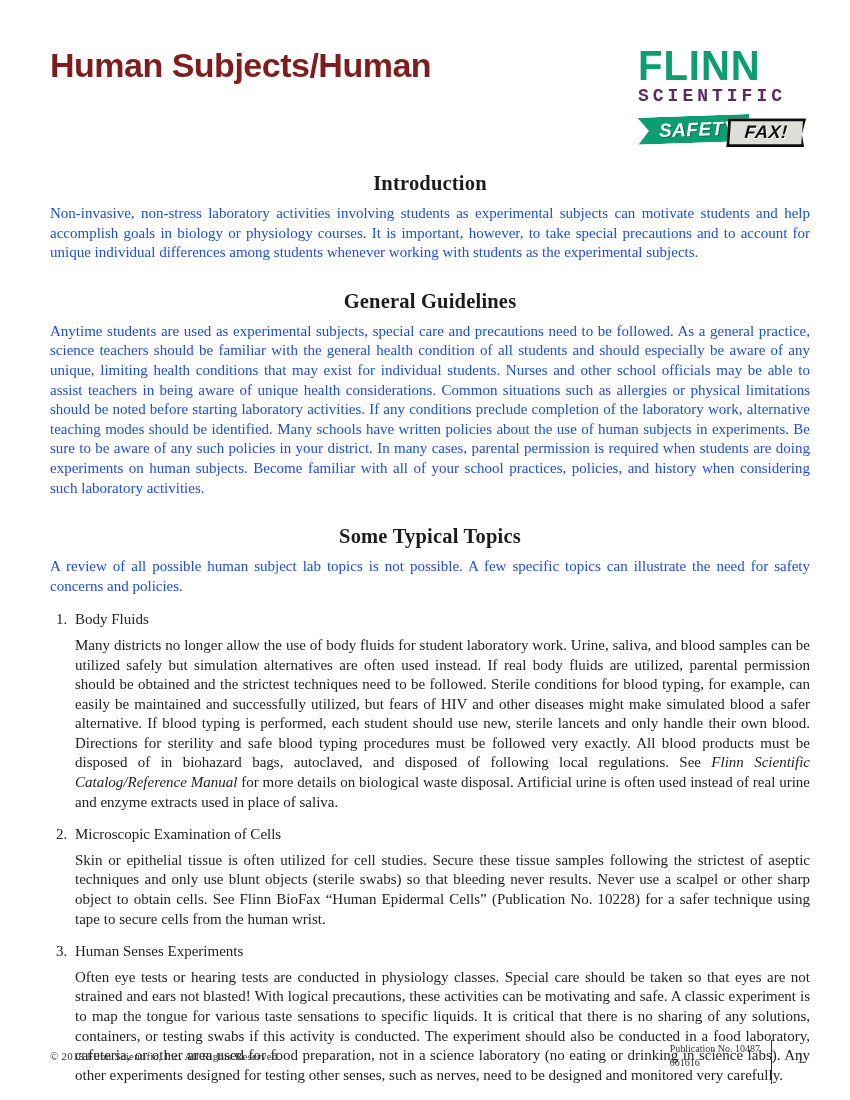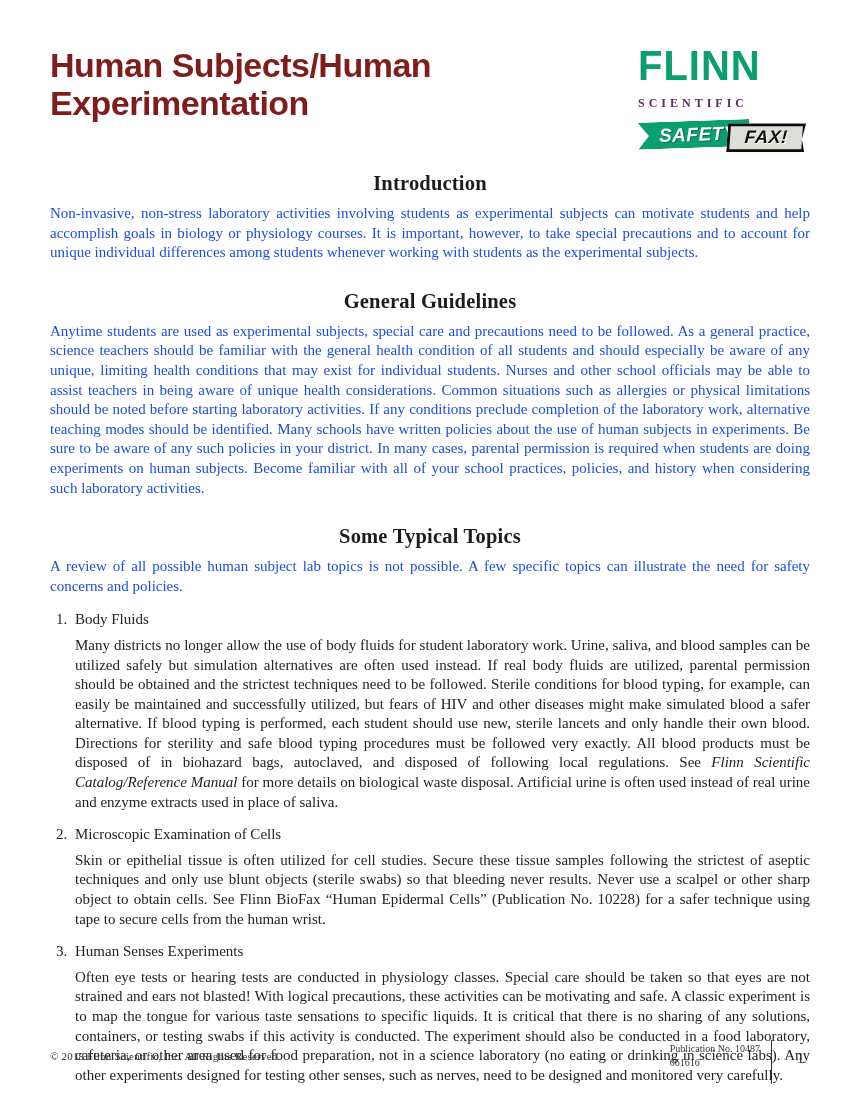--- a/index.html
+++ b/index.html
@@ -40,26 +40,26 @@
   .logo-flinn {
     font-family: "Liberation Sans", "DejaVu Sans", sans-serif;
     font-weight: 800;
     font-size: 40px;
     line-height: 38px;
     letter-spacing: 1px;
     color: #0a9e70;
     transform: scaleY(1.05);
   }
   .logo-sci {
-    font-family: Liberation Serif, serif;
+    font-family: Liberation Mono, monospace;
     font-weight: 700;
-    font-size: 12px;
+    font-size: 18px;
     letter-spacing: 4px;
     color: #5c2b5e;
-    margin-top: 12px;
+    margin-top: 2px;
   }
   .banner {
     position: relative;
     height: 40px;
     margin-top: 5px;
     transform: rotate(-2deg);
   }
   .ribbon {
     position: absolute;
     left: 0; top: 4px;
@@ -178,21 +178,20 @@
 </style>
 </head>
 <body>
 
 <div class="page">
   <div class="content">
 
     <header class="doc-header">
       <h1 class="title">
         <span>Human Subjects/Human</span><br>
-        <span>Experimentation</span>
       </h1>
       <div class="logo">
         <div class="logo-flinn">FLINN</div>
         <div class="logo-sci">SCIENTIFIC</div>
         <div class="banner">
           <div class="ribbon">
             <span class="safety-text">SAFETY</span>
           </div>
           <div class="fax-tag">
             <span class="fax-text">FAX!</span>

